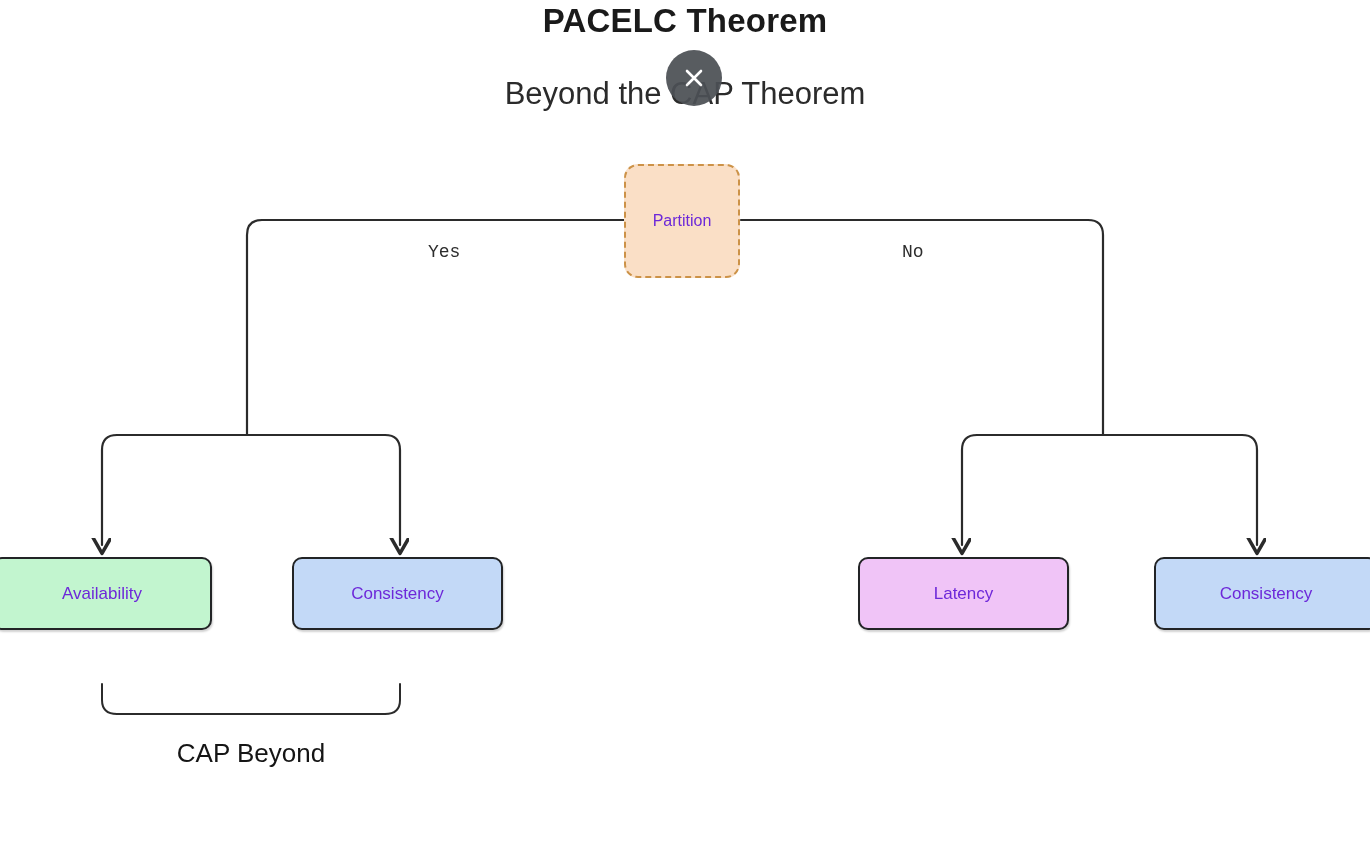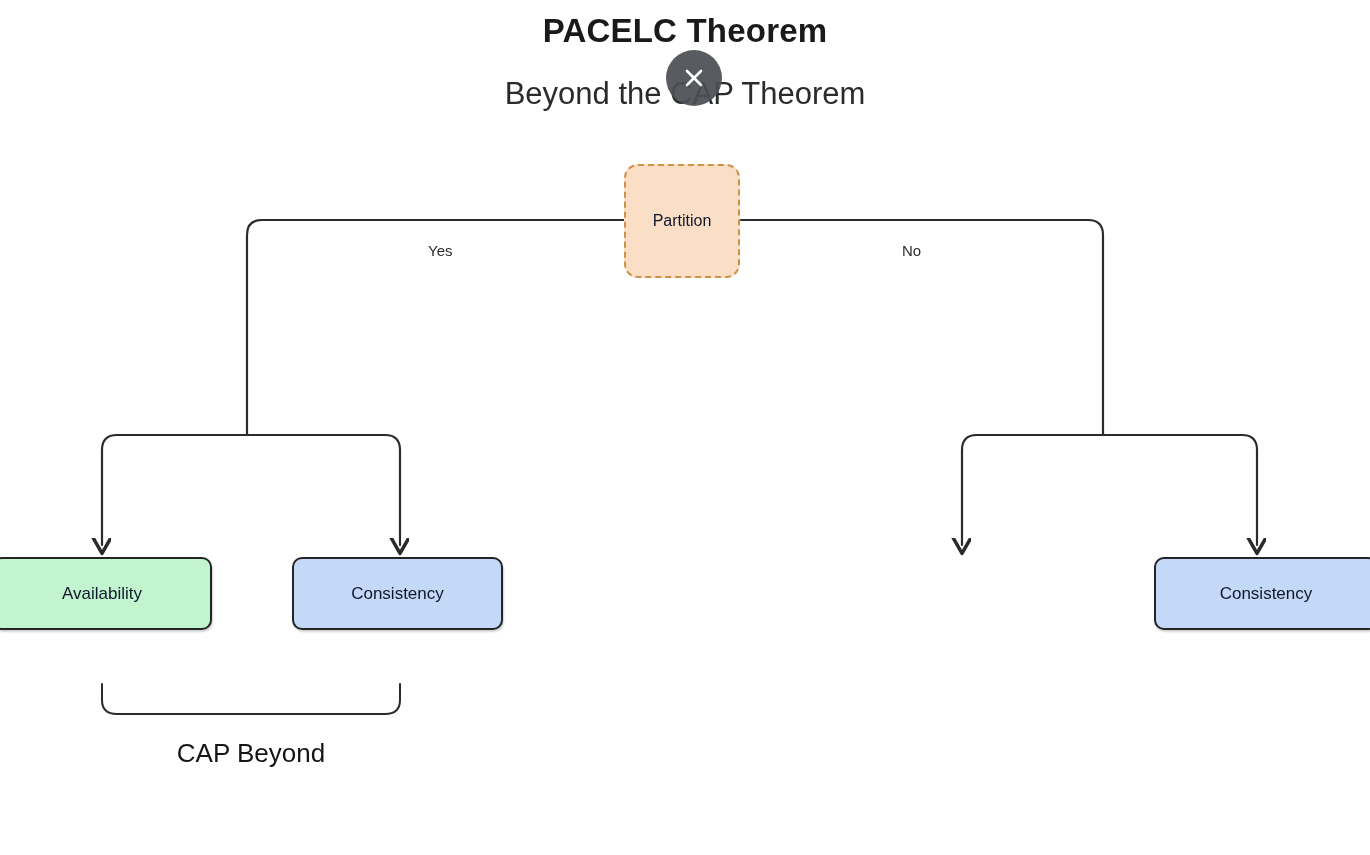--- a/index.html
+++ b/index.html
@@ -25,21 +25,21 @@
 
   
   .title {
     position: absolute;
     left: 0;
     width: 1370px;
     text-align: center;
     white-space: nowrap;
   }
   #page-title {
-    top: 12px;
+    top: 2px;
     font-size: 33px;
     font-weight: bold;
     letter-spacing: 0.2px;
     color: #1a1a1a;
   }
   #page-subtitle {
     top: 76px;
     font-size: 31px;
     font-weight: normal;
     color: #2b2b2b;
@@ -78,21 +78,21 @@
     position: absolute;
     box-sizing: border-box;
     display: flex;
     align-items: center;
     justify-content: center;
     z-index: 20;
     cursor: default;
   }
   .node-label {
     font-size: 17px;
-    color: #0f172a;
+    color: #6d28d9;
     white-space: nowrap;
     line-height: 1;
   }
 
   #node-partition {
     left: 624px;
     top: 164px;
     width: 116px;
     height: 114px;
     background: #fadfc6;
@@ -128,24 +128,25 @@
   #node-consistency-right {
     left: 1154px;
     top: 557px;
     width: 224px;
     background: #c3d9f7;
   }
 
   
   .edge-label {
     position: absolute;
-    font-size: 15px;
+    font-size: 18px;
     color: #2d2d2d;
     z-index: 22;
     white-space: nowrap;
+    font-family: Liberation Mono, monospace;
   }
   #edge-label-yes { left: 428px; top: 242px; }
   #edge-label-no  { left: 902px; top: 242px; text-align: center; }
 
   
   #bracket-caption {
     position: absolute;
     left: 102px;
     top: 738px;
     width: 298px;
@@ -203,20 +204,23 @@
   </div>
 
   <div class="node leaf-node" id="node-availability">
     <span class="node-label">Availability</span>
   </div>
 
   <div class="node leaf-node" id="node-consistency-left">
     <span class="node-label">Consistency</span>
   </div>
 
+  <div class="node leaf-node" id="node-latency">
+    <span class="node-label">Latency</span>
+  </div>
 
   <div class="node leaf-node" id="node-consistency-right">
     <span class="node-label">Consistency</span>
   </div>
 
   <div class="edge-label" id="edge-label-yes">Yes</div>
 
   <div class="edge-label" id="edge-label-no">No</div>
 
   <div id="bracket-caption">CAP Beyond</div>

